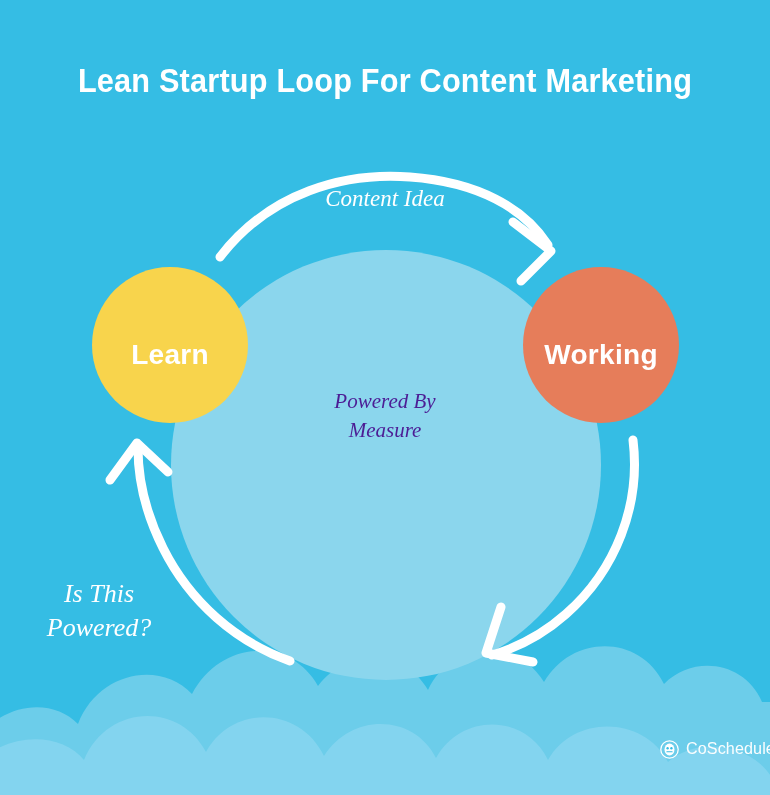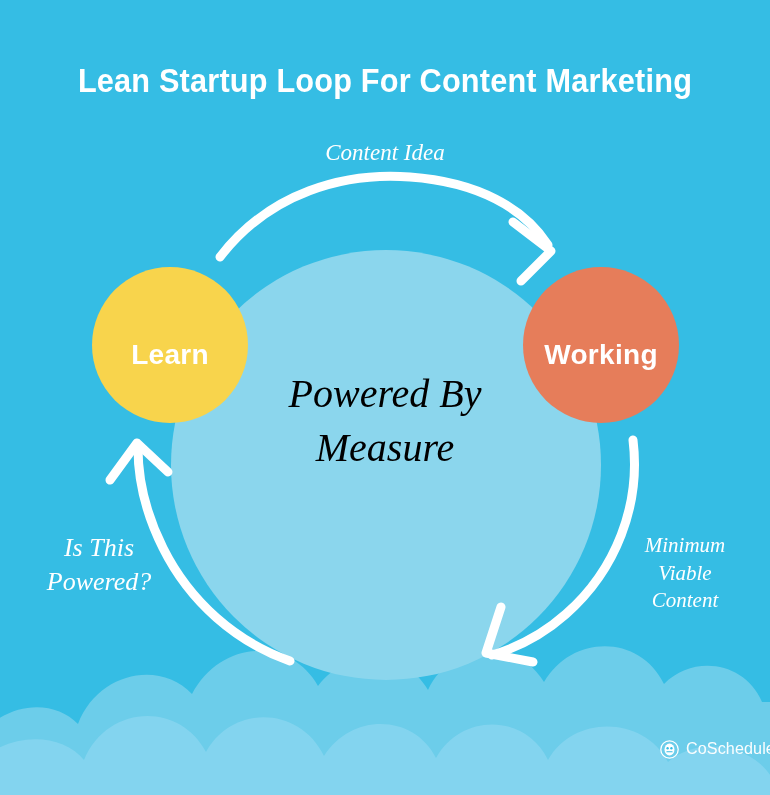--- a/index.html
+++ b/index.html
@@ -69,38 +69,39 @@
     margin-top: 20px;
   }
   #node-learn   { left: 92px;  top: 267px; background: #f8d44c; }
   #node-create  { left: 523px; top: 267px; background: #e67d5a; }
   #node-measure { left: 308px; top: 585px; background: #2babc8; }
 
   
   #center-caption {
     position: absolute;
     left: 235px;
-    top: 367px;
+    top: 387px;
     width: 300px;
     text-align: center;
-    color: #000000;
+    color: #4c1d95;
     font-family: "Liberation Serif", "DejaVu Serif", serif;
     font-style: italic;
-    font-size: 40px;
+    font-size: 21px;
     line-height: 1.36;
   }
 
   
   .edge-caption {
     position: absolute;
     color: #ffffff;
     font-family: "Liberation Serif", "DejaVu Serif", serif;
     font-style: italic;
     text-align: center;
     line-height: 1.32;
+    margin-top: 46px;
   }
   #caption-content-idea {
     left: 245px;
     top: 138px;
     width: 280px;
     font-size: 23px;
   }
   #caption-mvc {
     left: 610px;
     top: 532px;
@@ -207,25 +208,20 @@
     <div class="node" id="node-create">
       <span class="node-label">Working</span>
     </div>
 
 
     <div id="center-caption">
       <div>Powered By</div>
       <div>Measure</div>
     </div>
 
-    <div class="edge-caption" id="caption-mvc">
-      <div>Minimum</div>
-      <div>Viable</div>
-      <div>Content</div>
-    </div>
 
     <div class="edge-caption" id="caption-working">
       <div>Is This</div>
       <div>Powered?</div>
     </div>
 
     <div id="logo">
       <svg id="logo-mark" viewBox="0 0 24 24">
         <circle cx="12" cy="12" r="11" fill="none" stroke="#ffffff" stroke-width="1.6"></circle>
         <ellipse cx="12" cy="12" rx="6.3" ry="7.6" fill="#ffffff"></ellipse>

